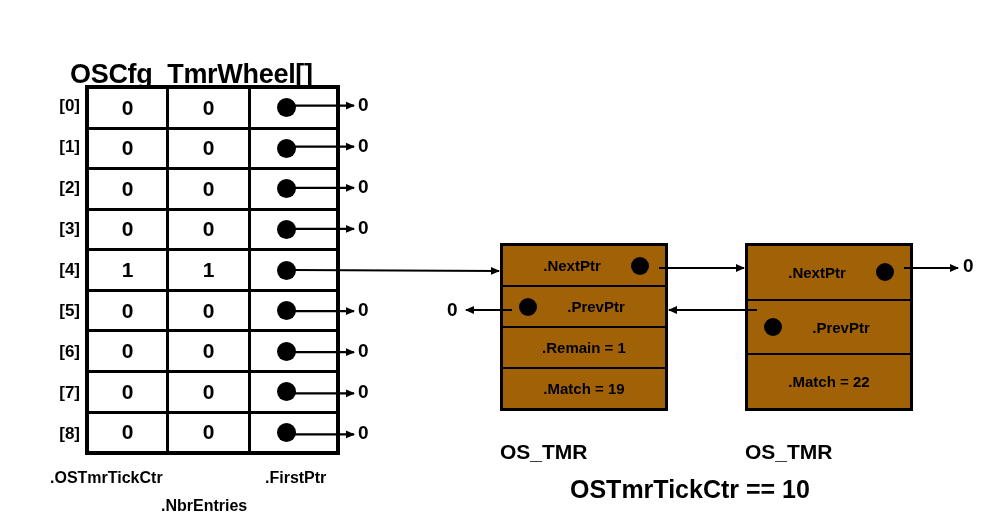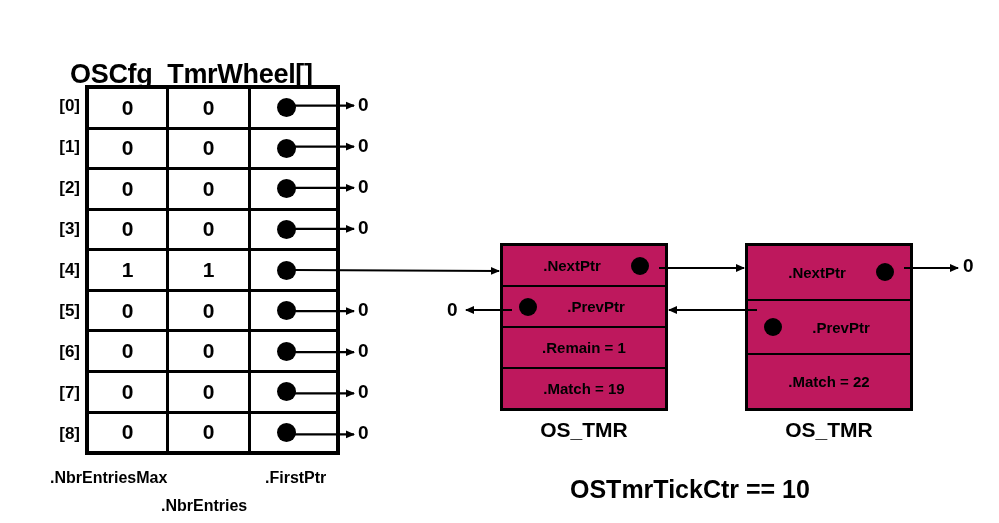--- a/index.html
+++ b/index.html
@@ -113,21 +113,21 @@
 
   
   .tmr-box {
     top: 243px;
     width: 168px;
     height: 168px;
     border: 3px solid #000;
     box-sizing: border-box;
     display: flex;
     flex-direction: column;
-    background: #be185d;
+    background: #a16207;
   }
   #tmr-box-1 { left: 500px; }
   #tmr-box-2 { left: 745px; }
   .tmr-field {
     flex: 1 1 0;
     border-bottom: 2px solid #000;
     box-sizing: border-box;
     display: flex;
     align-items: center;
     justify-content: center;
@@ -151,23 +151,22 @@
     top: 50%;
     margin-top: -9px;
     width: 18px; height: 18px;
     border-radius: 50%;
     background: #000;
   }
   .tmr-field.nextptr .ftext { transform: translateX(-12px); }
   .tmr-field.prevptr .ftext { transform: translateX(12px); }
 
   .tmr-caption {
-    top: 418px;
+    top: 440px;
     width: 168px;
-    text-align: center;
     font-size: 21px;
     font-weight: bold;
   }
   #tmr-caption-1 { left: 500px; }
   #tmr-caption-2 { left: 745px; }
 
   
   #null-prev-1 {
     left: 447px;
     top: 299px;
@@ -287,21 +286,21 @@
       </div>
       <div class="wheel-row">
         <div class="cell c1">0</div>
         <div class="cell c2">0</div>
         <div class="cell c3">
           <span class="dot"></span>
         </div>
       </div>
     </div>
 
-  <div class="abs" id="lbl-nbrentriesmax">.NbrEntriesMax</div>
+  <div class="abs" id="lbl-nbrentriesmax">.OSTmrTickCtr</div>
   <div class="abs" id="lbl-firstptr">.FirstPtr</div>
   <div class="abs" id="lbl-nbrentries">.NbrEntries</div>
 
   <div class="abs tmr-box" id="tmr-box-1">
     <div class="tmr-field nextptr">
       <span class="ftext">.NextPtr</span>
       <span class="dot-right"></span>
     </div>
     <div class="tmr-field prevptr">
       <span class="dot-left"></span>

